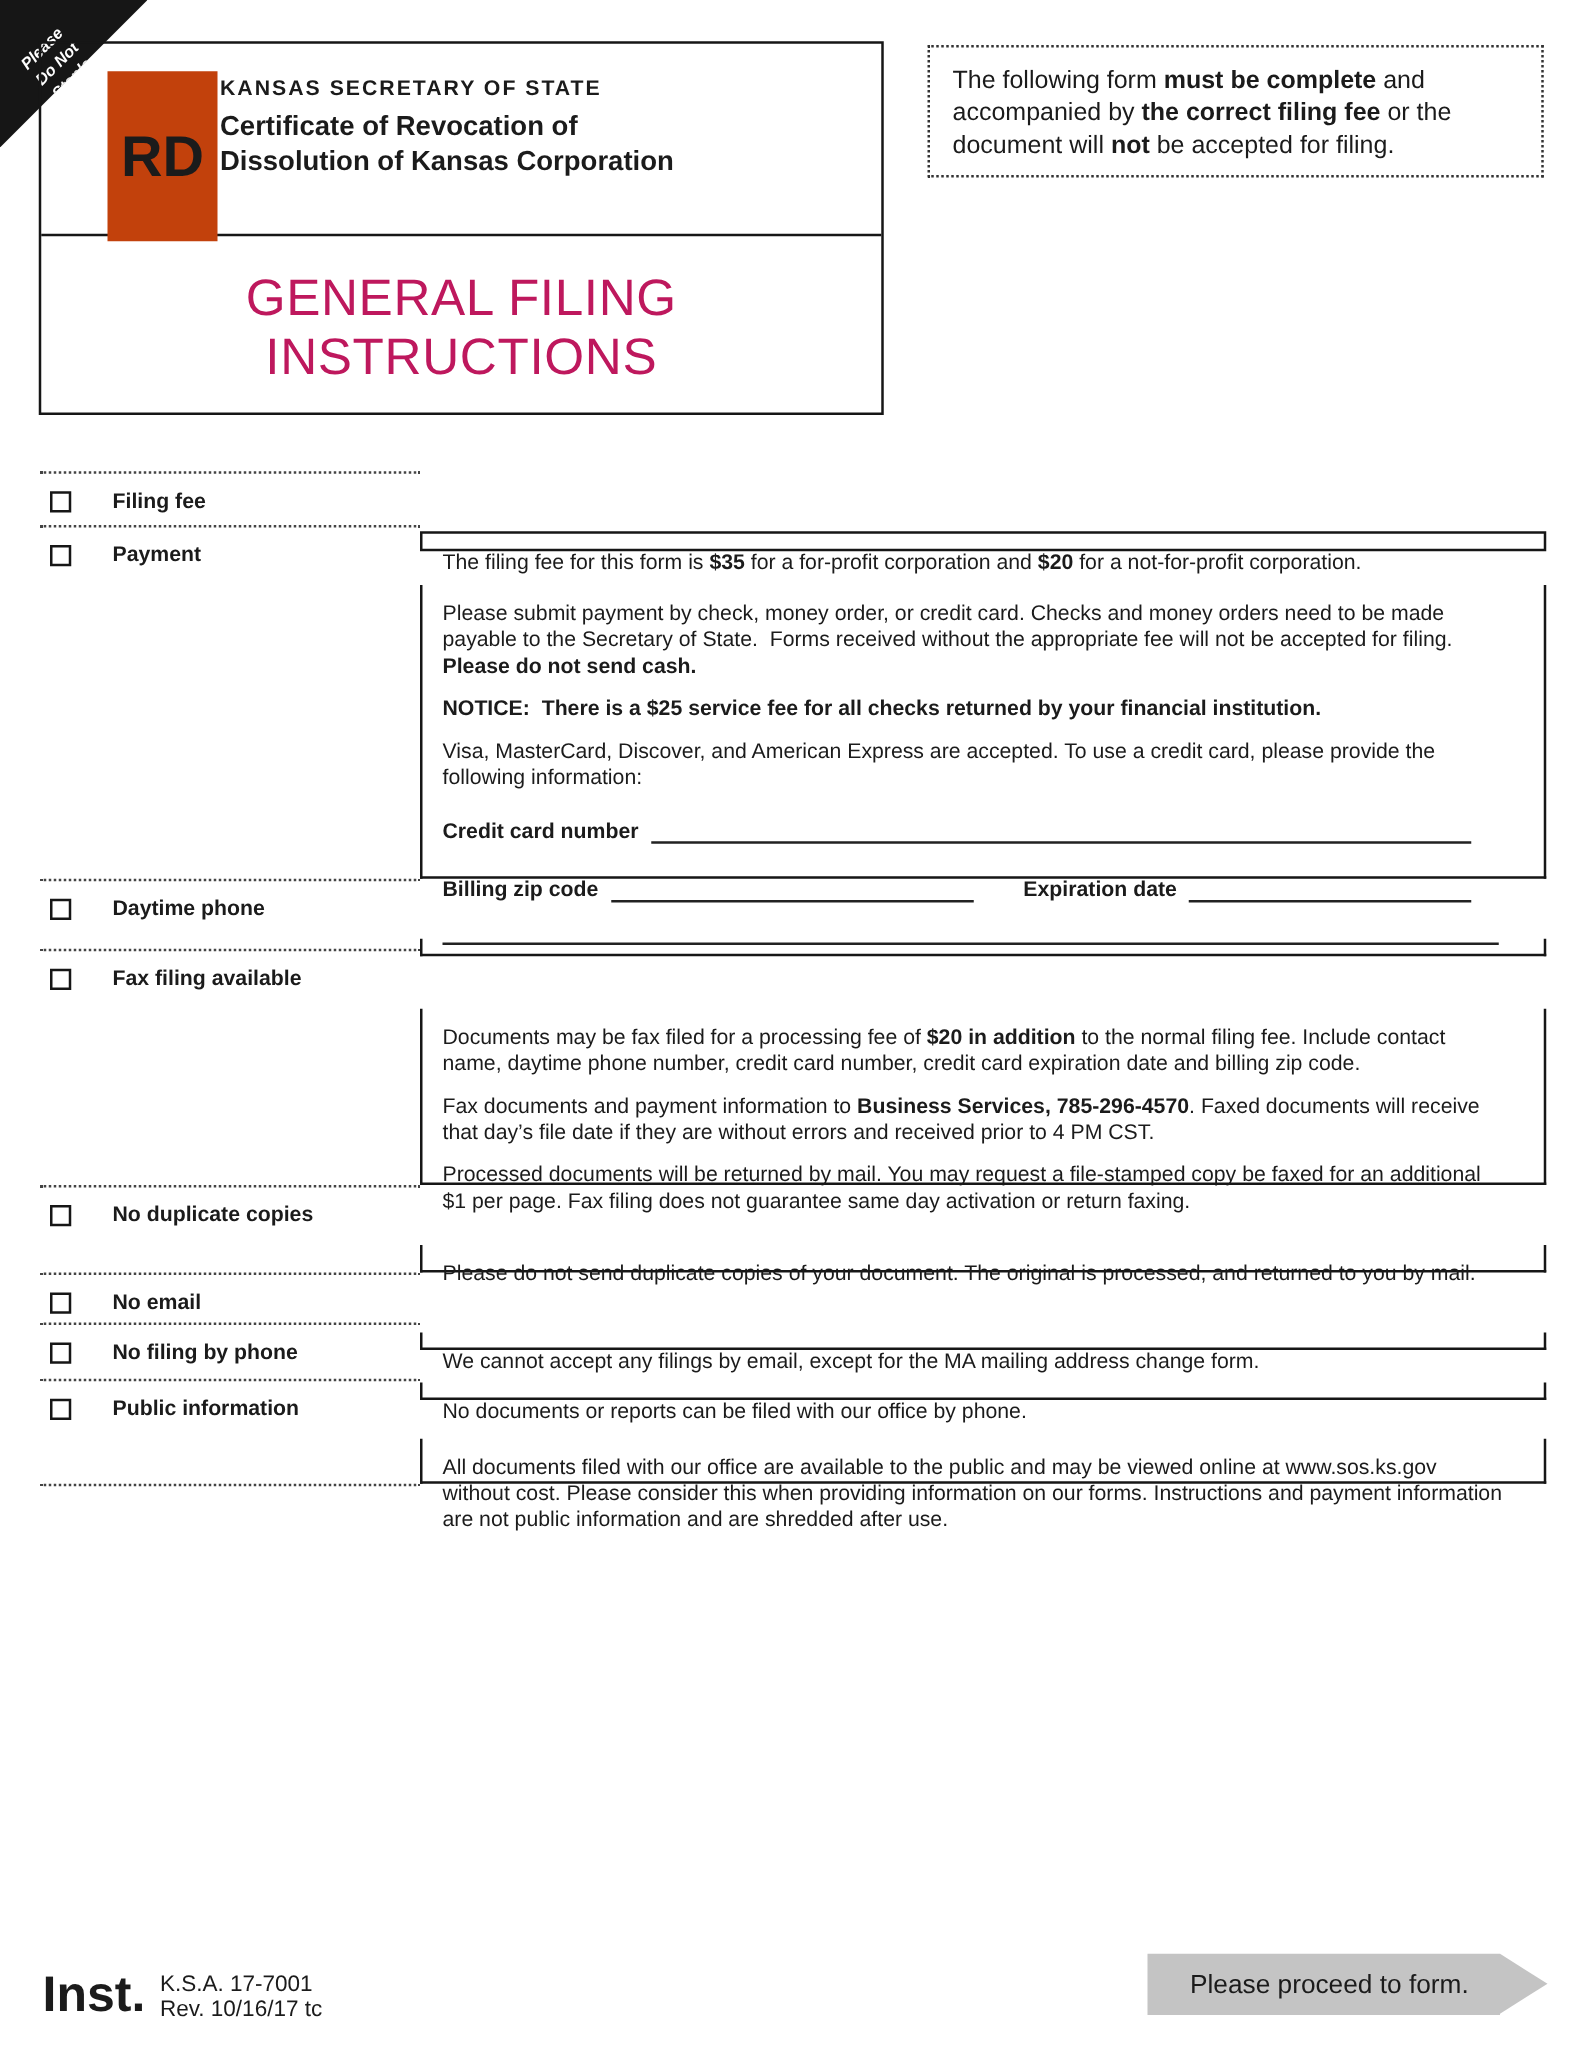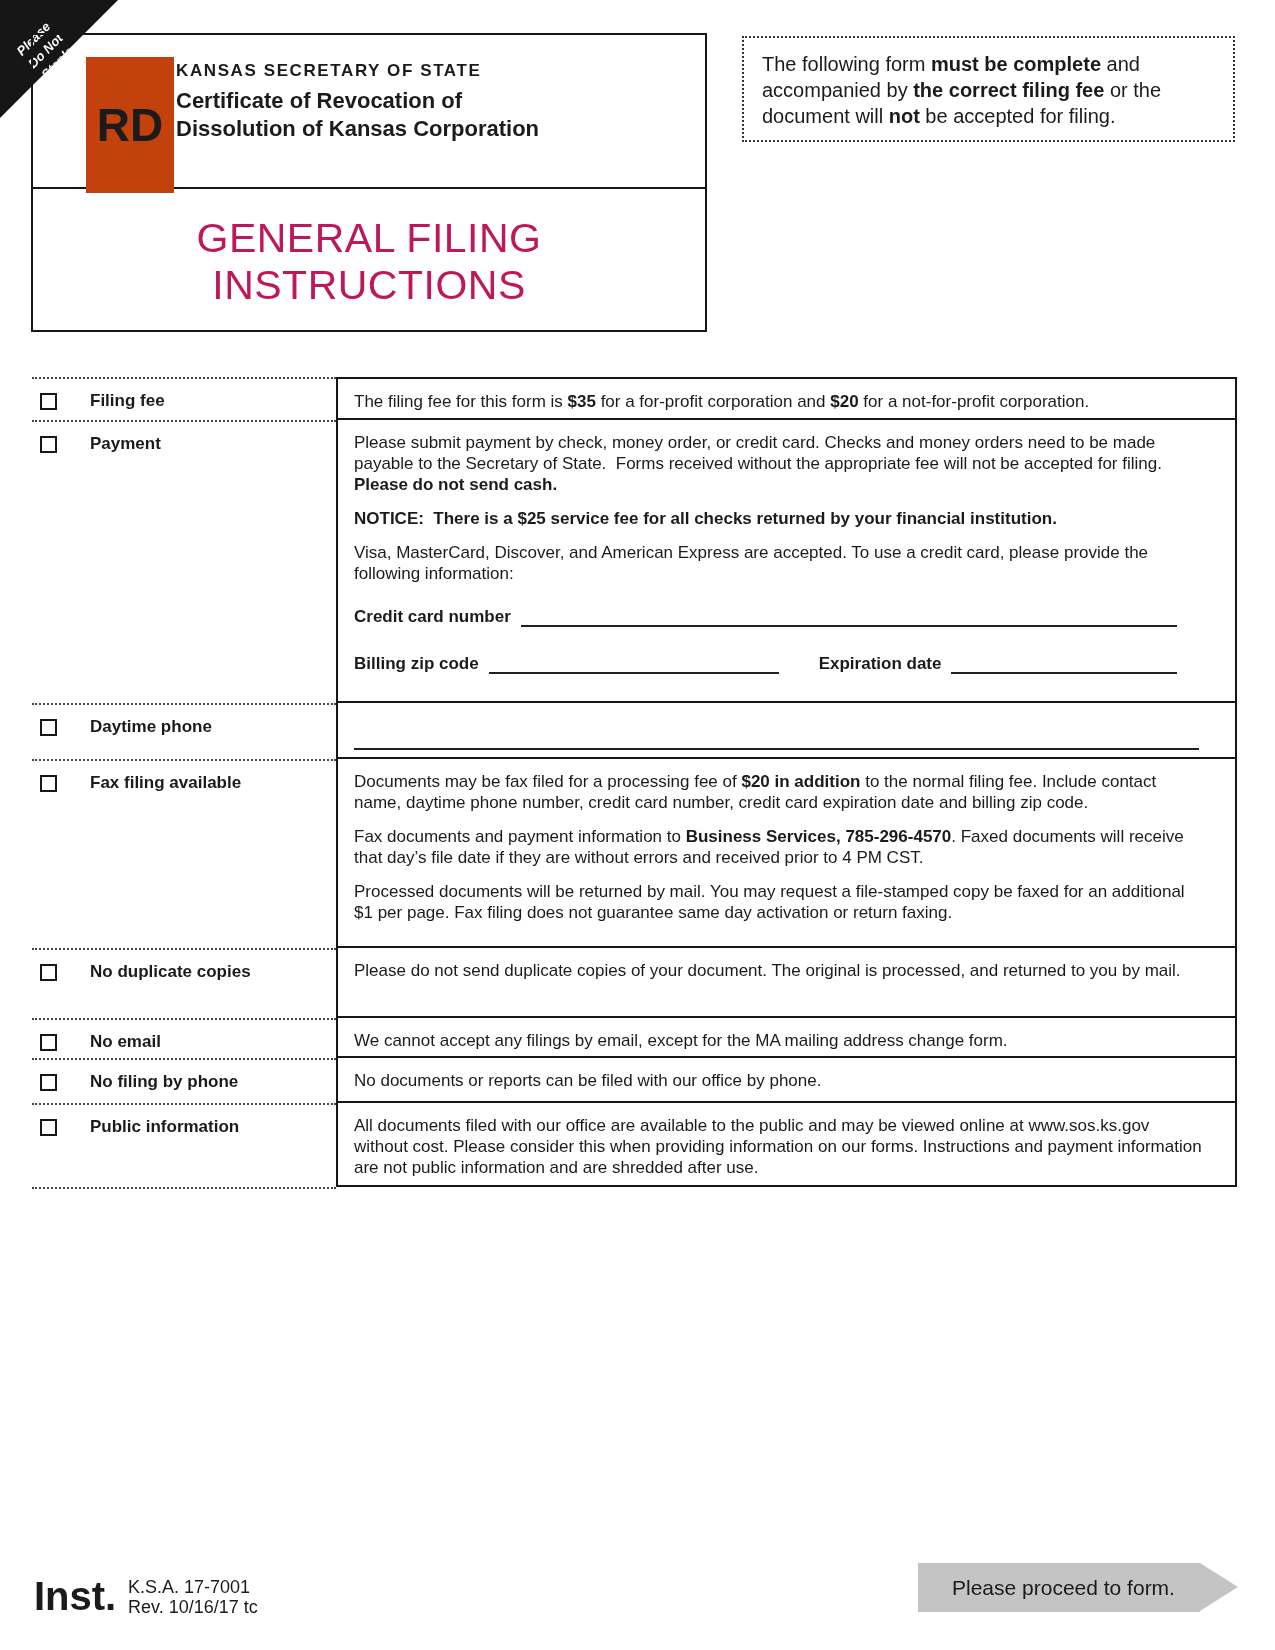--- a/index.html
+++ b/index.html
@@ -27,21 +27,21 @@
           box-sizing:border-box;padding:13px 18px;font-size:20px;line-height:26px;}
 
   
   .tbl{position:absolute;left:32px;top:377px;width:1205px;}
   .row{display:flex;align-items:stretch;}
   .cell-left{width:304px;box-sizing:border-box;border-top:2px dotted #444;
           padding:11px 24px 0 8px;display:flex;}
   .cbx{width:13px;height:13px;border:2px solid #161616;flex:0 0 auto;margin-top:3px;background:#fff;}
   .lbl{font-size:17px;font-weight:bold;margin-left:33px;line-height:21px;}
   .cell-right{flex:1;box-sizing:border-box;border:2px solid #161616;
-          padding:12px 28px 0 16px;font-size:17px;line-height:21px;position:relative;}
+          padding:12px 28px 0 16px;font-size:17px;line-height:21px;position:relative;margin-top:48px;}
   .nt{border-top:none;}
   .cell-right p{margin:0 0 13px 0;}
   .field-row{display:flex;align-items:center;font-weight:bold;}
   .fr-cc{margin-top:22px;}
   .fr-zip{margin-top:26px;}
   .uline{border-bottom:2px solid #222;flex:1;height:18px;margin-left:10px;margin-right:30px;}
   .uline-zip{flex:0 0 290px;margin-right:22px;}
   .exp-label{margin-left:18px;}
   .phone-line{position:absolute;left:16px;right:36px;bottom:7px;border-bottom:2px solid #222;}
   .bottom-dotted{width:304px;border-top:2px dotted #444;height:0;}

